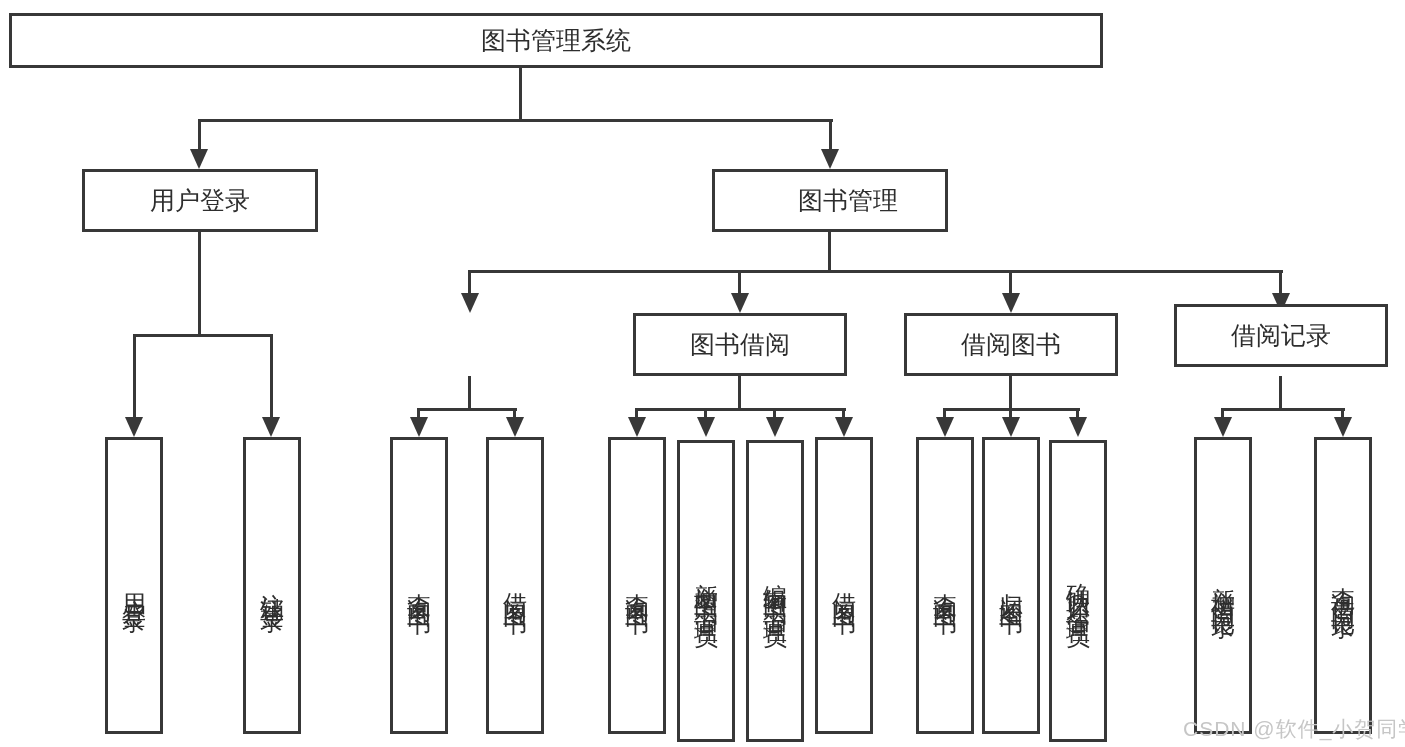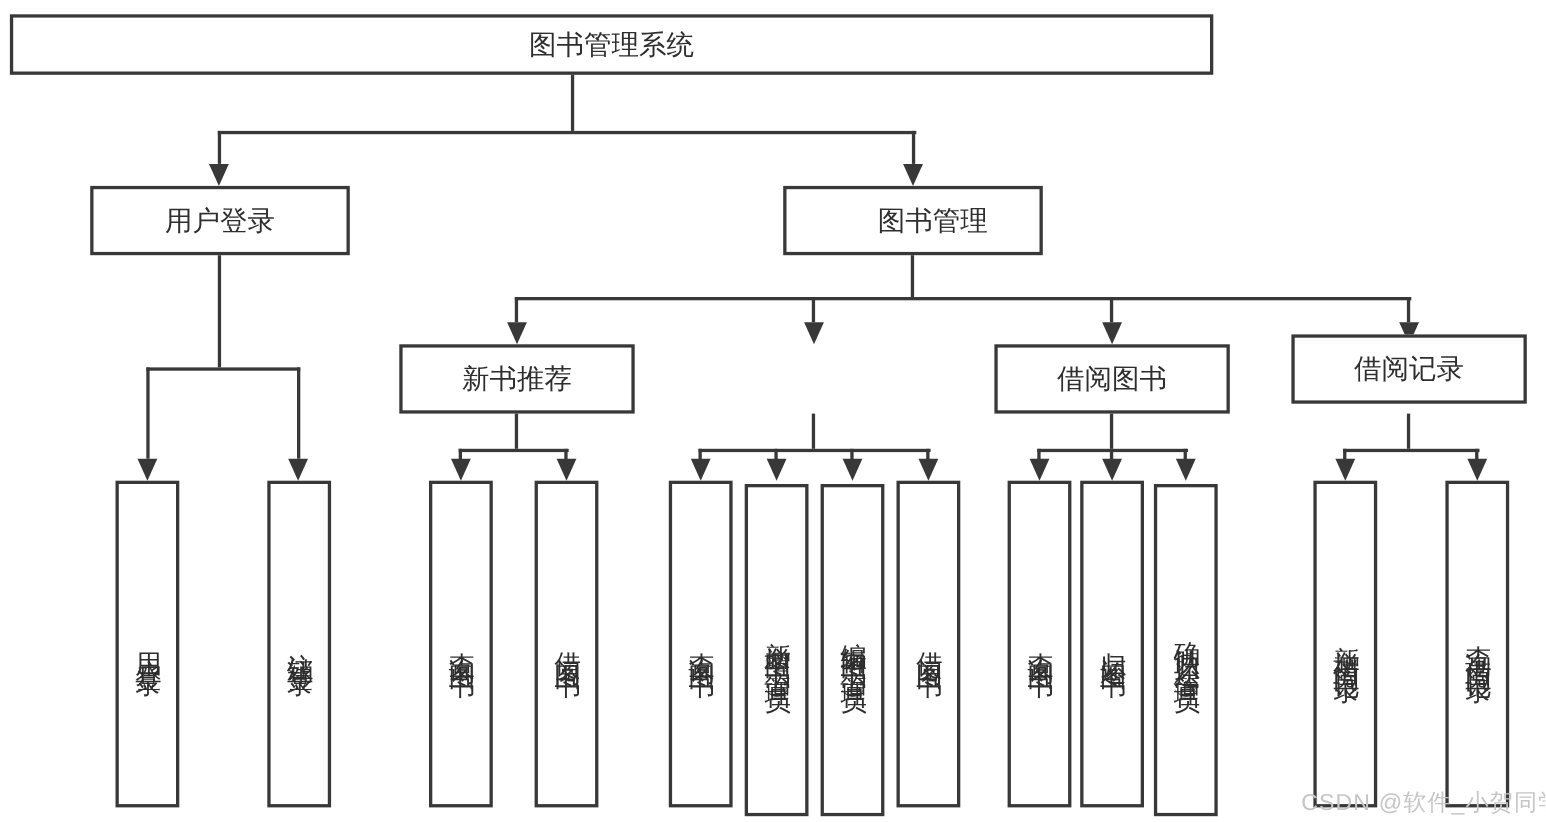--- a/index.html
+++ b/index.html
@@ -66,22 +66,22 @@
   <div class="h" style="left:468px;top:270px;width:815px;"></div>
   <div class="v" style="left:468px;top:270px;height:23px;"></div>
   <div class="ah" style="left:461px;top:293px;"></div>
   <div class="v" style="left:738px;top:270px;height:23px;"></div>
   <div class="ah" style="left:731px;top:293px;"></div>
   <div class="v" style="left:1009px;top:270px;height:23px;"></div>
   <div class="ah" style="left:1002px;top:293px;"></div>
   <div class="v" style="left:1279px;top:270px;height:23px;"></div>
   <div class="ah" style="left:1272px;top:293px;"></div>
 
-  <div class="box" style="left:363px;top:313px;width:214px;height:63px;">
-    <span>新书推荐</span>
+  <div class="box" style="left:633px;top:313px;width:214px;height:63px;">
+    <span>图书借阅</span>
   </div>
   <div class="box" style="left:904px;top:313px;width:214px;height:63px;">
     <span>借阅图书</span>
   </div>
   <div class="box" style="left:1174px;top:304px;width:214px;height:63px;">
     <span>借阅记录</span>
   </div>
 
   <div class="v" style="left:468px;top:376px;height:32px;"></div>
   <div class="h" style="left:417px;top:408px;width:100px;"></div>

